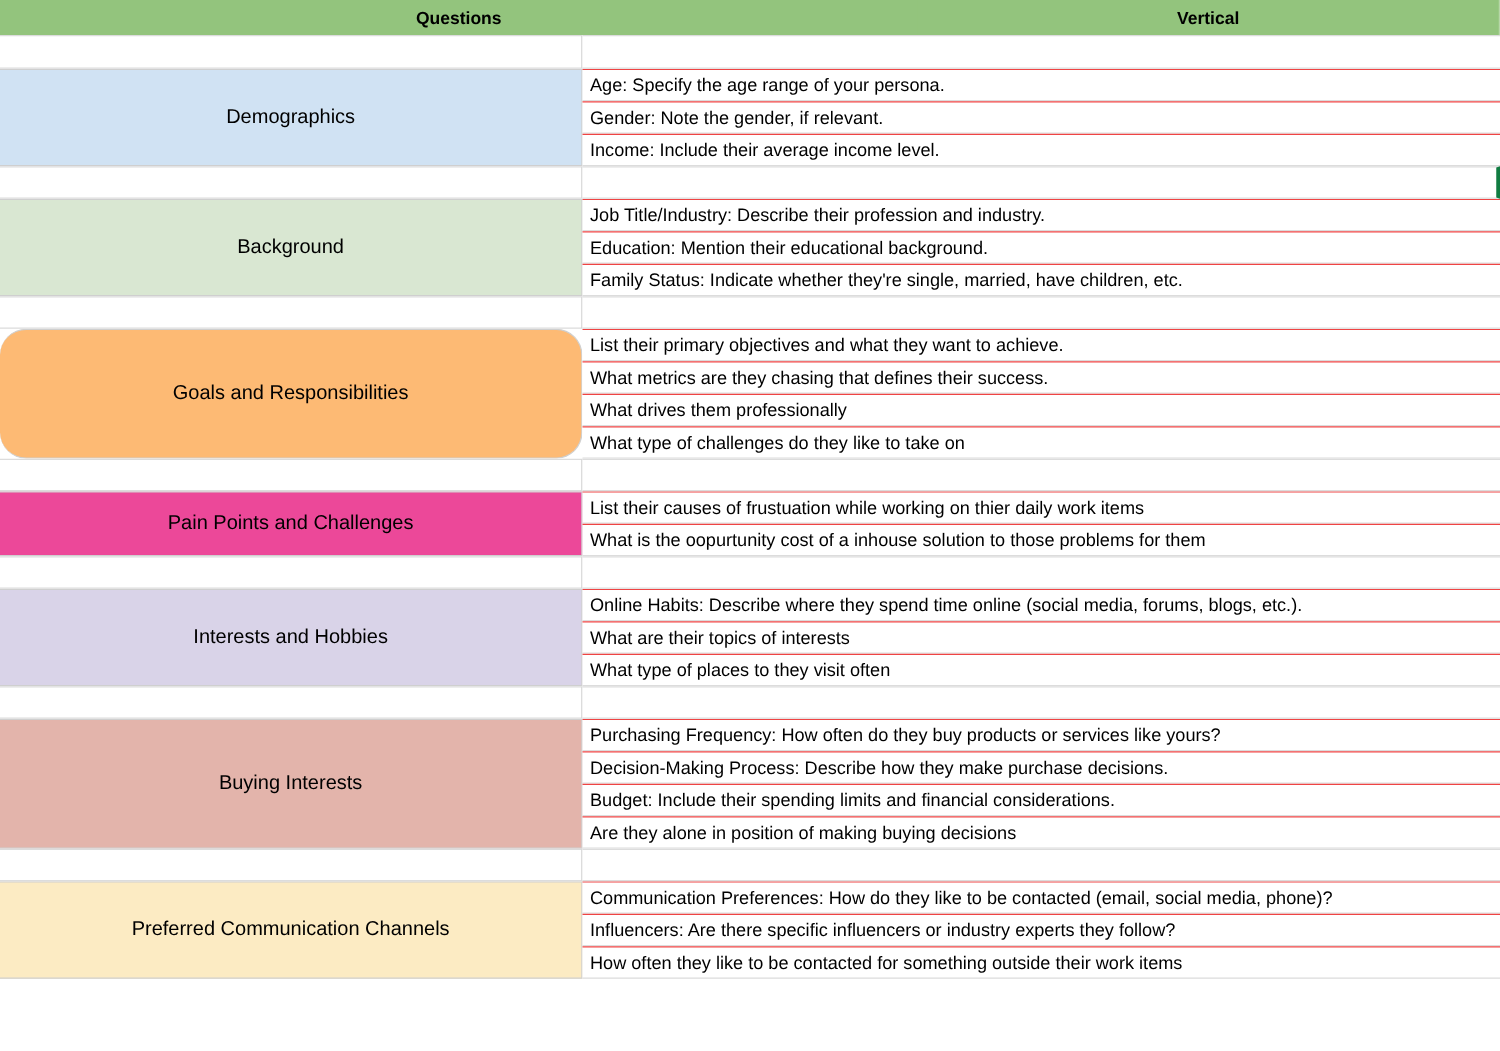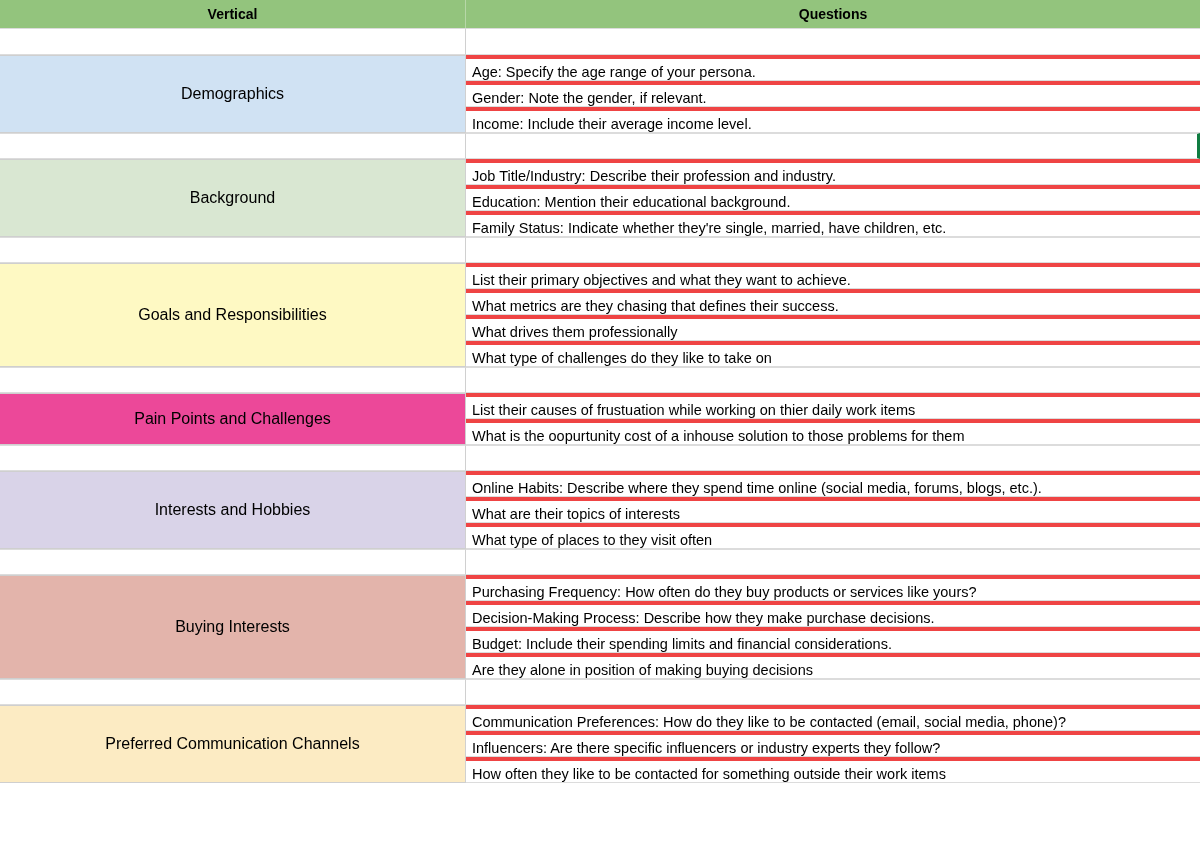--- a/index.html
+++ b/index.html
@@ -69,21 +69,21 @@
     flex-direction: column;
   }
   .qrow {
     height: 26px;
     line-height: 26px;
     padding-left: 6px;
     font-size: 14.5px;
     color: #000000;
     background: #ffffff;
     border-bottom: 1px solid #dcdcdc;
-    border-top: 4px solid #ef4444;
+    border-top: 1px solid #ef4444;
     white-space: nowrap;
     overflow: hidden;
   }
 
   
   .spacer {
     display: flex;
     width: 1200px;
     height: 26px;
     position: relative;
@@ -105,26 +105,26 @@
 
   
   .top-spacer { height: 27px; }
 </style>
 </head>
 <body>
 
 <div id="sheet">
 
   <div class="header-row">
+    <div class="header-cell col-questions">
+      <span>Questions</span>
+    </div>
     <div class="header-cell col-vertical">
       <span>Vertical</span>
     </div>
-    <div class="header-cell col-questions">
-      <span>Questions</span>
-    </div>
   </div>
 
   <div class="body-grid" id="body-grid">
       <div class="spacer top-spacer">
         <div class="sp-left"></div>
         <div class="sp-right"></div>
       </div>
       <div class="section">
         <div class="vcell" style="background: rgb(208, 226, 243);">
           <span class="vcell-label">Demographics</span>
@@ -147,21 +147,21 @@
           <div class="qrow">Job Title/Industry: Describe their profession and industry.</div>
           <div class="qrow">Education: Mention their educational background.</div>
           <div class="qrow">Family Status: Indicate whether they're single, married, have children, etc.</div>
         </div>
       </div>
       <div class="spacer">
         <div class="sp-left"></div>
         <div class="sp-right"></div>
       </div>
       <div class="section">
-        <div class="vcell" style="background: #fef9c3;">
+        <div class="vcell" style="background: #fdba74; border-radius: 21px;">
           <span class="vcell-label">Goals and Responsibilities</span>
         </div>
         <div class="qcol">
           <div class="qrow">List their primary objectives and what they want to achieve.</div>
           <div class="qrow">What metrics are they chasing that defines their success.</div>
           <div class="qrow">What drives them professionally</div>
           <div class="qrow">What type of challenges do they like to take on</div>
         </div>
       </div>
       <div class="spacer">

